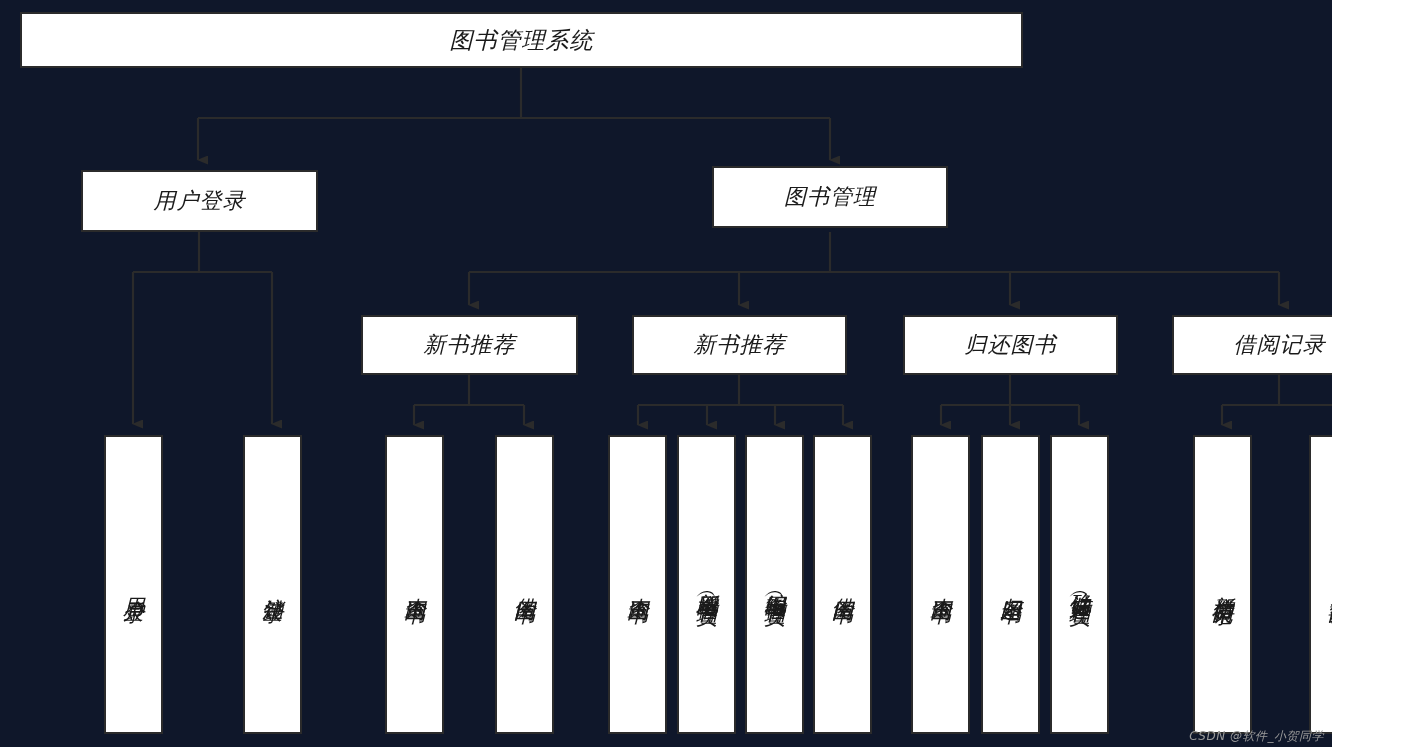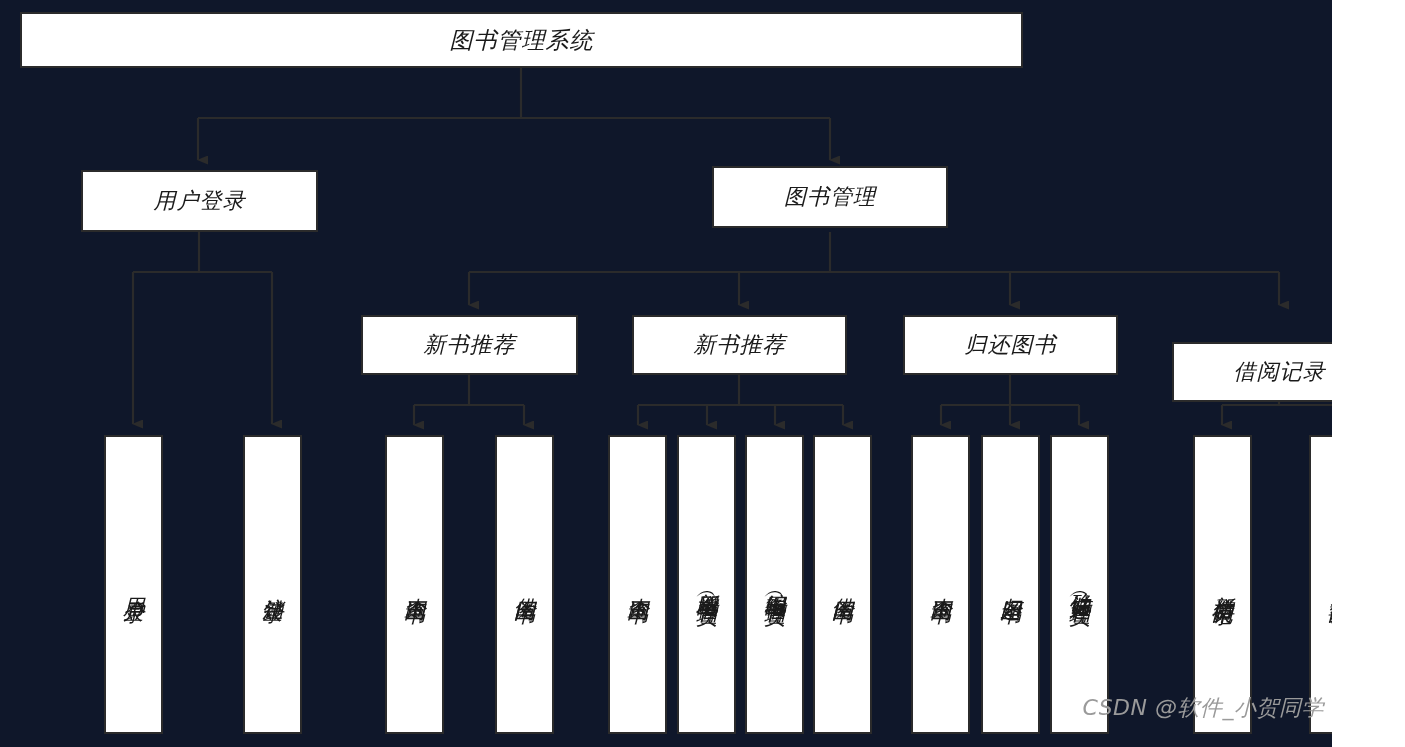--- a/index.html
+++ b/index.html
@@ -55,22 +55,22 @@
     position: absolute;
     left: 0;
     top: 0;
     width: 1405px;
     height: 747px;
     pointer-events: none;
   }
   .watermark {
     position: absolute;
     right: 8px;
-    bottom: 24px;
-    font-size: 22px;
+    bottom: 2px;
+    font-size: 12px;
     color: #9a9a9a;
     letter-spacing: 0.5px;
     white-space: nowrap;
   }
 </style>
 </head>
 <body>
 
 <div id="canvas">
 
@@ -140,21 +140,21 @@
 
   <div class="node horiz" style="left:361px; top:315px; width:217px; height:60px;">
     <span>新书推荐</span>
   </div>
   <div class="node horiz" style="left:632px; top:315px; width:215px; height:60px;">
     <span>新书推荐</span>
   </div>
   <div class="node horiz" style="left:903px; top:315px; width:215px; height:60px;">
     <span>归还图书</span>
   </div>
-  <div class="node horiz" style="left:1172px; top:315px; width:215px; height:60px;margin-top:27px;">
+  <div class="node horiz" style="left:1172px; top:315px; width:215px; height:60px;">
     <span>借阅记录</span>
   </div>
 
   <div class="node vert" style="left:104px; top:435px; width:59px; height:299px;">
     <span>用户登录</span>
   </div>
   <div class="node vert" style="left:243px; top:435px; width:59px; height:299px;">
     <span>注销登录</span>
   </div>
 

